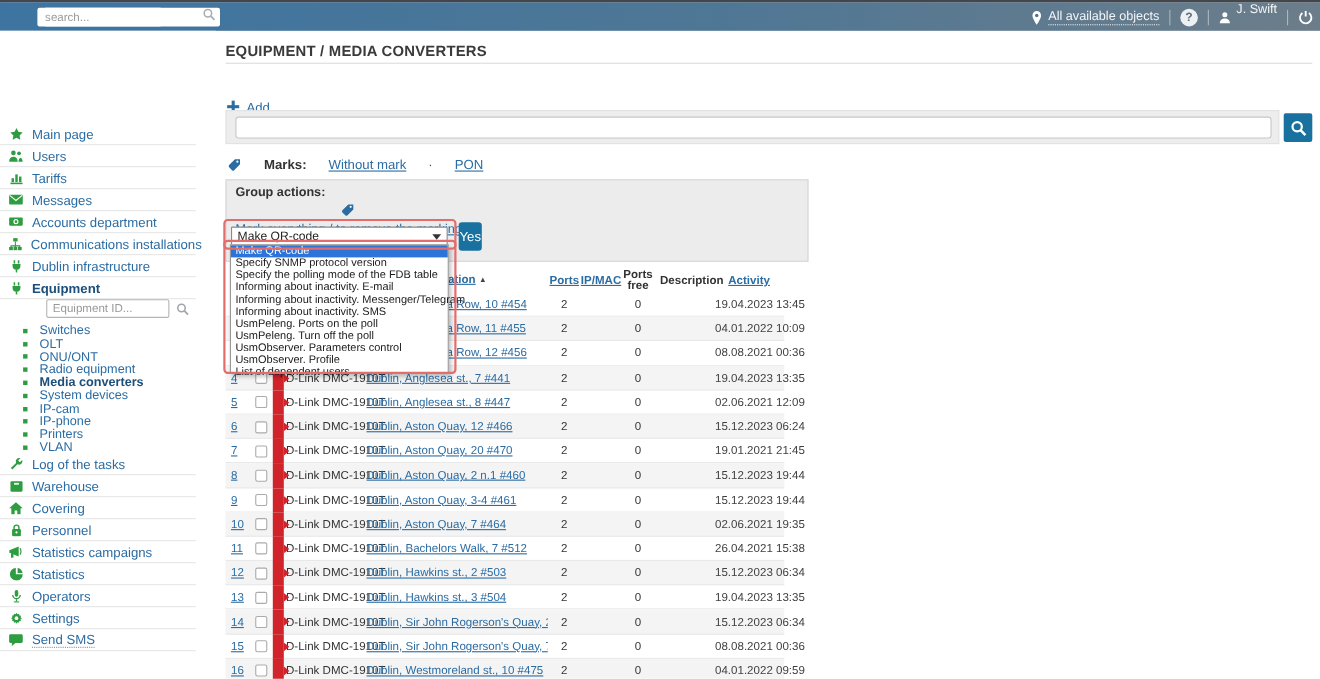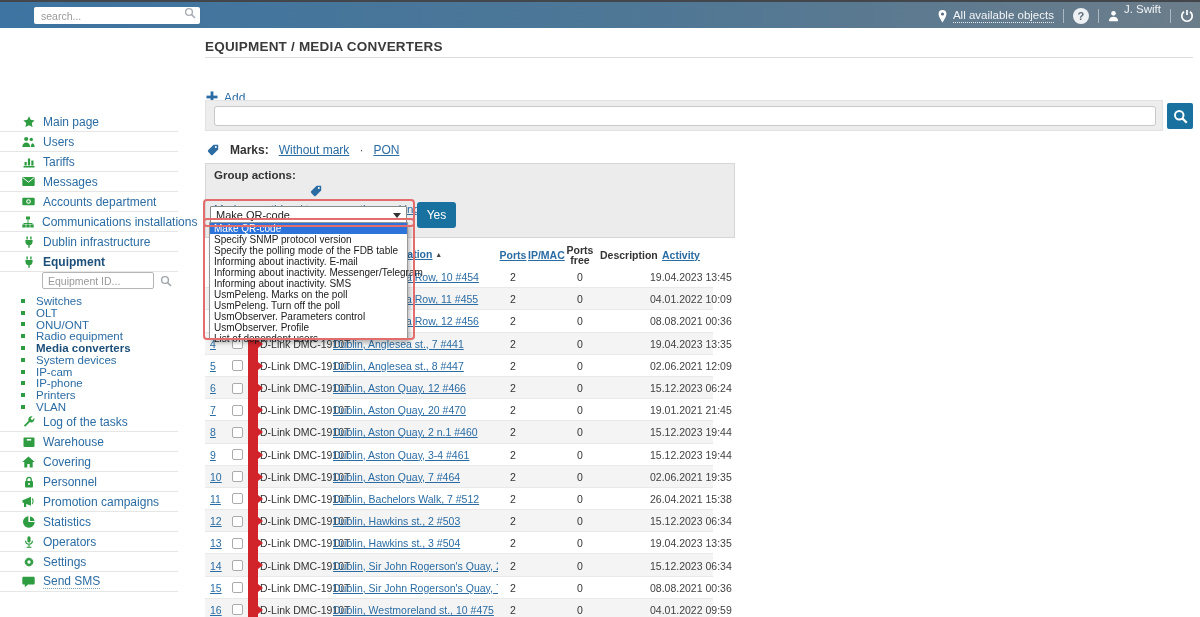--- a/index.html
+++ b/index.html
@@ -31,21 +31,21 @@
     font-weight:bold; font-size:11px; display:flex; align-items:center; justify-content:center; cursor:pointer; }
 
   
   .sidebar { position:absolute; left:0; top:28px; width:196px; height:589px; background:#fff; }
   .logo { position:absolute; left:12px; top:10px; display:flex; gap:7px; }
   .logo-square { width:56px; height:56px; background:#3a72a4; border-radius:2px; }
   .logo-name { font-size:29px; color:#2173a8; letter-spacing:.5px; line-height:30px; }
   .logo-blur { width:96px; height:11px; background:#c9d6e2; filter:blur(2px); margin-top:3px; }
   .menu { position:absolute; left:0; width:178px; }
   .menu-top { top:84px; } .menu-bottom { top:384px; }
-  .menu-item { height:20px; display:flex; align-items:center; gap:8px; padding-left:22px;
+  .menu-item { height:20px; display:flex; align-items:center; gap:8px; padding-left:8px;
     border-bottom:1px solid #e6e6e6; cursor:pointer; }
   .menu-item .ic { width:13px; color:#2e9c41; display:flex; justify-content:center; }
   .menu-item .lbl { color:var(--accent,#2b6ca3); font-size:12px; white-space:nowrap; }
   .menu-item.active .lbl { color:#1c4f79; font-weight:bold; }
   .menu-item .lbl.dotted { border-bottom:1px dotted #7fa4c0; }
   .eq-search { position:absolute; left:42px; top:244px; display:flex; align-items:center; gap:6px; }
   .eq-search input { width:112px; height:17px; border:1px solid #b5b5b5; border-radius:2px;
     font-size:10.5px; padding:0 5px; color:#444; outline:none; font-family:inherit; }
   .eq-search input::placeholder { color:#999; }
   .eq-search .mag { color:#a0a6ab; cursor:pointer; }
@@ -65,37 +65,37 @@
   .add-row .lbl { color:var(--accent,#2b6ca3); font-size:12px; text-decoration:none;
     border-bottom:1px dotted #7fa4c0; padding-bottom:1px; }
   .search-band { position:absolute; left:0; top:72px; width:958px; height:31px;
     background:#ededed; border:1px solid #e2e2e2; }
   .search-band input { position:absolute; left:8px; top:5px; width:942px; height:20px;
     border:1px solid #c8c8c8; border-radius:3px; outline:none; padding:0 6px; font-size:11px;
     font-family:inherit; }
   .search-btn { position:absolute; left:962px; top:75px; width:26px; height:26px;
     background:var(--button,#19719f); border-radius:2px; border:none; color:#fff;
     display:flex; align-items:center; justify-content:center; cursor:pointer; }
-  .marks-row { position:absolute; left:2px; top:115px; display:flex; align-items:center; gap:10px; font-size:12px; }
+  .marks-row { position:absolute; left:2px; top:115px; display:flex; align-items:center; gap:20px; font-size:12px; }
   .marks-row .tag { color:var(--accent,#2b6ca3); }
   .marks-row b { color:#333; }
   .marks-row .dot { color:#555; }
 
   .group-box { position:absolute; left:0; top:135px; width:530px; height:75px;
     background:#ececec; border:1px solid #d6d6d6; }
   .gb-title { position:absolute; left:8px; top:5px; font-weight:bold; font-size:11.5px; color:#333; }
   .gb-markrow { position:absolute; left:8px; top:21px; display:flex; align-items:center; gap:6px; font-size:11.5px;flex-direction:column; }
   .gb-markrow .tag { color:var(--accent,#2b6ca3); }
   .gb-select { position:absolute; left:4px; top:42px; width:197px; height:18px; background:#fff;
     border:1px solid #8a8a8a; border-radius:1px; font-size:11px; color:#222;
     display:flex; align-items:center; padding:0 5px; cursor:pointer; }
   .gb-select .val { flex:1; }
   .gb-select .chev { width:0; height:0; border-left:4px solid transparent;
     border-right:4px solid transparent; border-top:5px solid #333; }
-  .yes-btn { position:absolute; left:211px; top:38px; width:39px; height:26px;
+  .yes-btn { position:absolute; left:211px; top:38px; width:21px; height:26px;
     background:var(--button,#19719f); color:#fff; border:none; border-radius:3px;
     font-size:12px; font-family:inherit; cursor:pointer; }
 
   .dropdown-list { position:absolute; left:4px; top:194px; width:199px; height:118px;
     background:#fff; border:1px solid #979797; box-shadow:2px 3px 4px rgba(0,0,0,.25);
     z-index:40; display:flex; flex-direction:column; }
   .dropdown-list .option { flex:1; display:flex; align-items:center; padding-left:4px;
     font-size:10px; color:#1a1a1a; white-space:nowrap; cursor:pointer; }
   .dropdown-list .option.selected { background:var(--highlight,#2c74d9); color:#fff; }
 
@@ -348,21 +348,21 @@
         <span class="lbl">Personnel</span>
       </div>
       <div class="menu-item">
         <span class="ic">
           <svg width="13" height="12" viewBox="0 0 13 12" fill="currentColor">
             <path d="M0.5 4.2L9 0.8v9L0.5 6.4z"></path>
             <path d="M10 2.5c1.4.9 1.4 4.7 0 5.6" fill="none" stroke="currentColor" stroke-width="1.1"></path>
             <rect x="2" y="7" width="2.2" height="4"></rect>
           </svg>
         </span>
-        <span class="lbl">Promotion campaigns</span>
+        <span class="lbl">Statistics campaigns</span>
       </div>
       <div class="menu-item">
         <span class="ic">
           <svg width="12" height="12" viewBox="0 0 12 12" fill="currentColor">
             <path d="M5.4 6V0.3A5.7 5.7 0 106 11.7 5.7 5.7 0 0011.7 6z"></path>
             <path d="M7 0.4A5.7 5.7 0 0111.6 5H7z"></path>
           </svg>
         </span>
         <span class="lbl">Statistics</span>
       </div>
@@ -454,21 +454,21 @@
     <button class="yes-btn">Yes</button>
   </div>
 
   <div class="dropdown-list" id="dropdown-list">
       <div class="option selected">Make QR-code</div>
       <div class="option">Specify SNMP protocol version</div>
       <div class="option">Specify the polling mode of the FDB table</div>
       <div class="option">Informing about inactivity. E-mail</div>
       <div class="option">Informing about inactivity. Messenger/Telegram</div>
       <div class="option">Informing about inactivity. SMS</div>
-      <div class="option">UsmPeleng. Marks on the poll</div>
+      <div class="option">UsmPeleng. Ports on the poll</div>
       <div class="option">UsmPeleng. Turn off the poll</div>
       <div class="option">UsmObserver. Parameters control</div>
       <div class="option">UsmObserver. Profile</div>
       <div class="option">List of dependent users</div>
     </div>
   <div class="annot annot-1"></div>
   <div class="annot annot-2"></div>
 
   <div class="table">
     <div class="trow thead">

